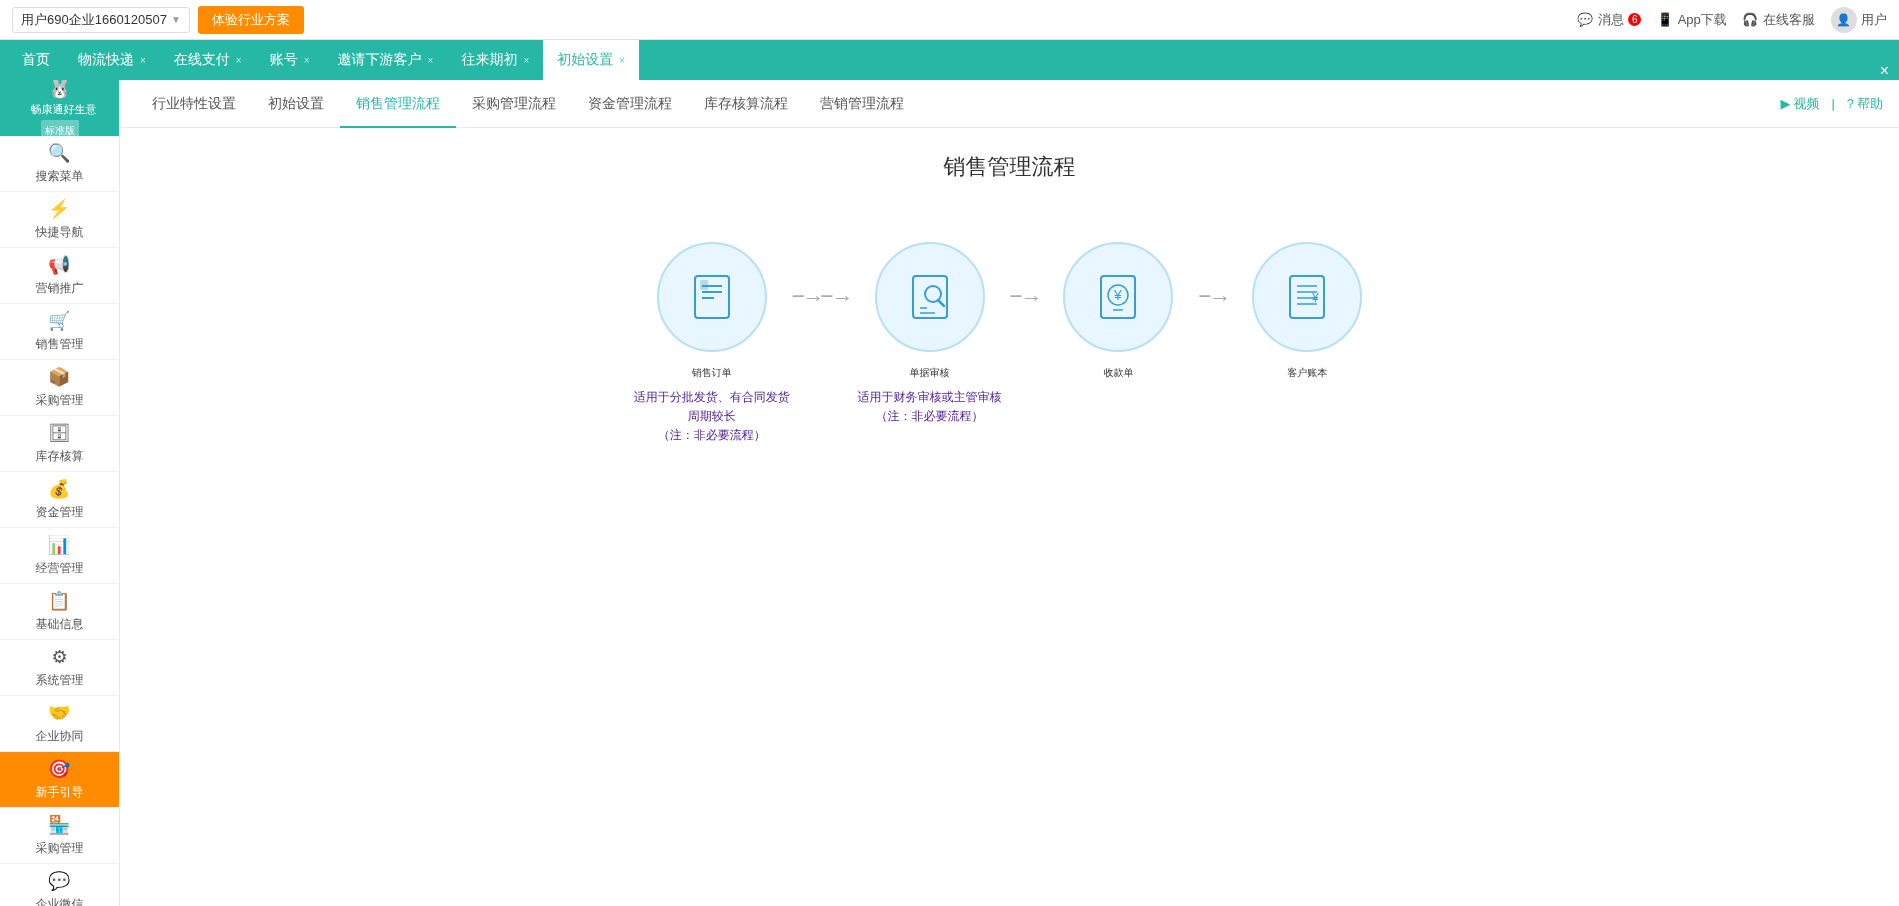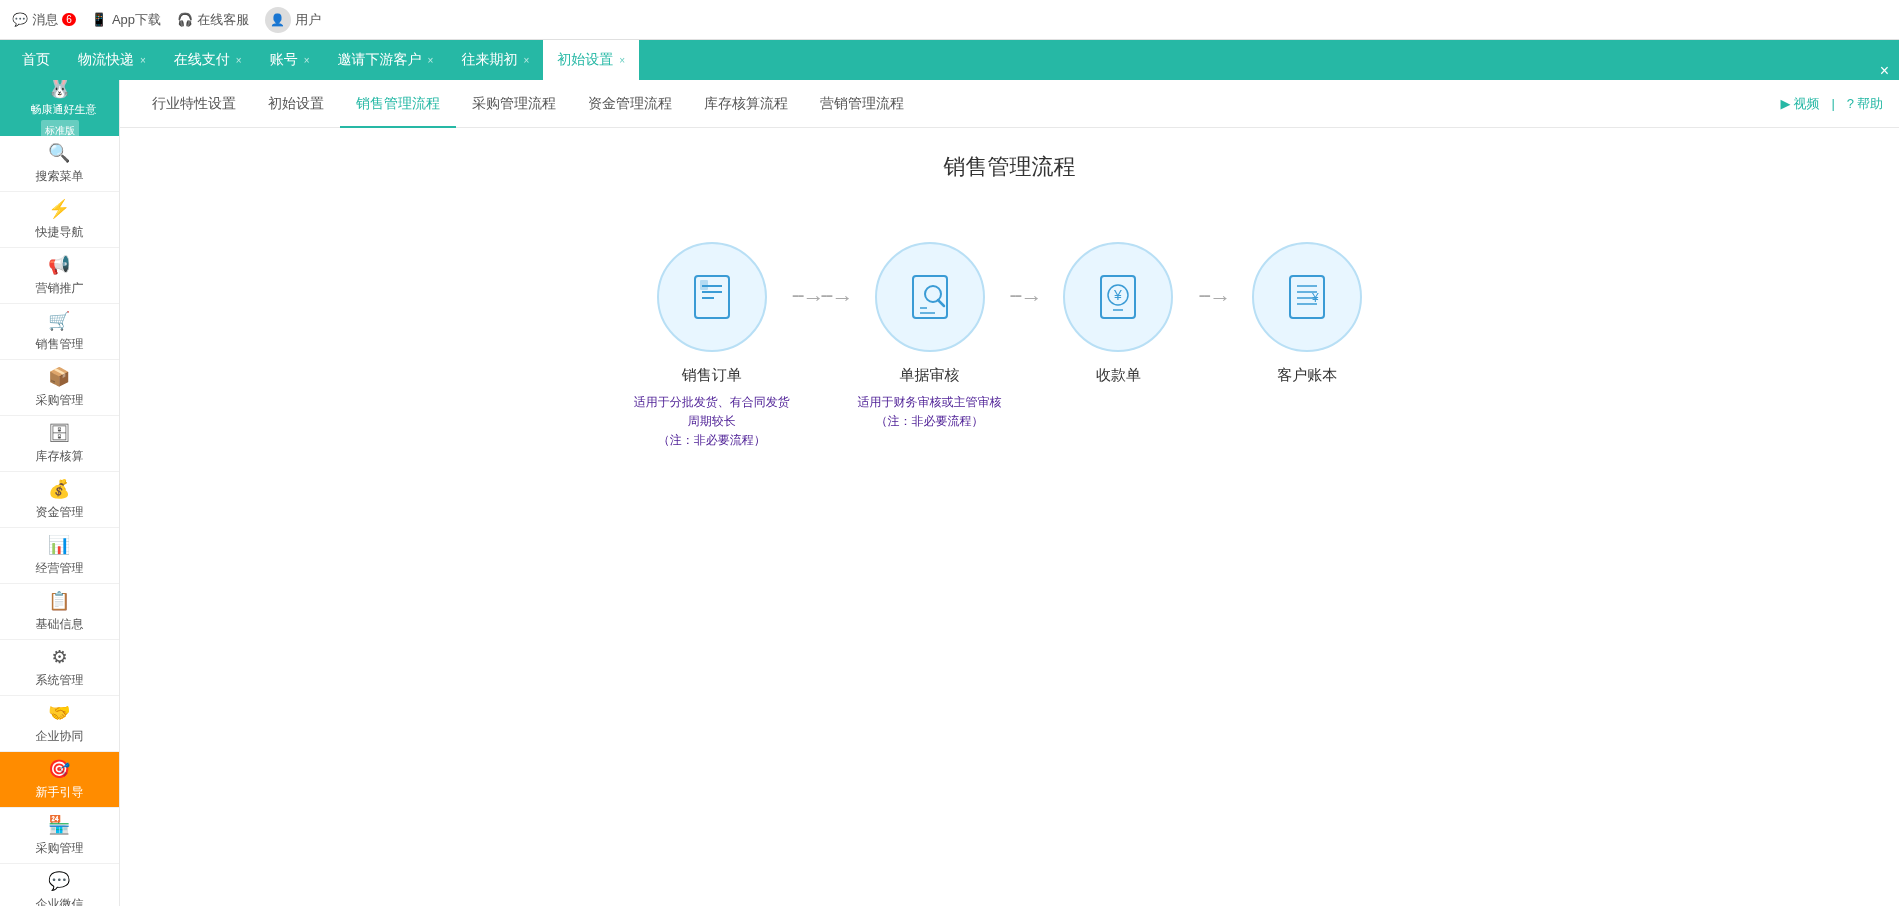--- a/index.html
+++ b/index.html
@@ -84,41 +84,48 @@
 
     
     .flow-diagram { display: flex; align-items: flex-start; justify-content: center; gap: 0; }
     .flow-item { display: flex; flex-direction: column; align-items: center; width: 160px; }
     .flow-circle {
       width: 110px; height: 110px; border-radius: 50%;
       border: 2px solid #b8dff5; background: #e8f6ff;
       display: flex; align-items: center; justify-content: center;
       font-size: 36px; color: #3a9bd5;
     }
-    .flow-label { margin-top: 14px; font-size: 15px; font-weight: 500; color: #333; }
+    .flow-label { margin-top: 14px; font-size: 10px; font-weight: 500; color: #333; }
     .flow-desc { margin-top: 8px; font-size: 12px; color: #4c1d95; text-align: center; line-height: 1.6; }
     .flow-arrow {
       display: flex; align-items: center; padding-top: 40px;
       color: #999; font-size: 18px; letter-spacing: -2px;
     }
 
     
     .logo-area {
       width: 120px; min-height: 56px; display: flex; flex-direction: column;
       align-items: center; justify-content: center; background: #26b8a5;
       padding: 8px 4px; gap: 2px;
     }
     .logo-icon { font-size: 22px; color: #fff; }
     .logo-text { font-size: 11px; color: #fff; text-align: center; line-height: 1.4; margin-left: 7px; }
     .logo-badge { font-size: 10px; background: rgba(255,255,255,0.3); color: #fff; border-radius: 2px; padding: 4px 4px; font-family: Liberation Mono, monospace; }
   </style>
 </head>
 <body>
 
 <div class="top-bar">
+  <div class="top-bar-left">
+    <div class="user-selector">
+      <span>用户690企业1660120507</span>
+      <span class="chevron">▼</span>
+    </div>
+    <button class="btn-trial">体验行业方案</button>
+  </div>
   <div class="top-bar-right">
     <div class="icon-item">
       <span>💬</span>
       <span>消息</span>
       <span class="badge">6</span>
     </div>
     <div class="icon-item">
       <span>📱</span>
       <span>App下载</span>
     </div>

